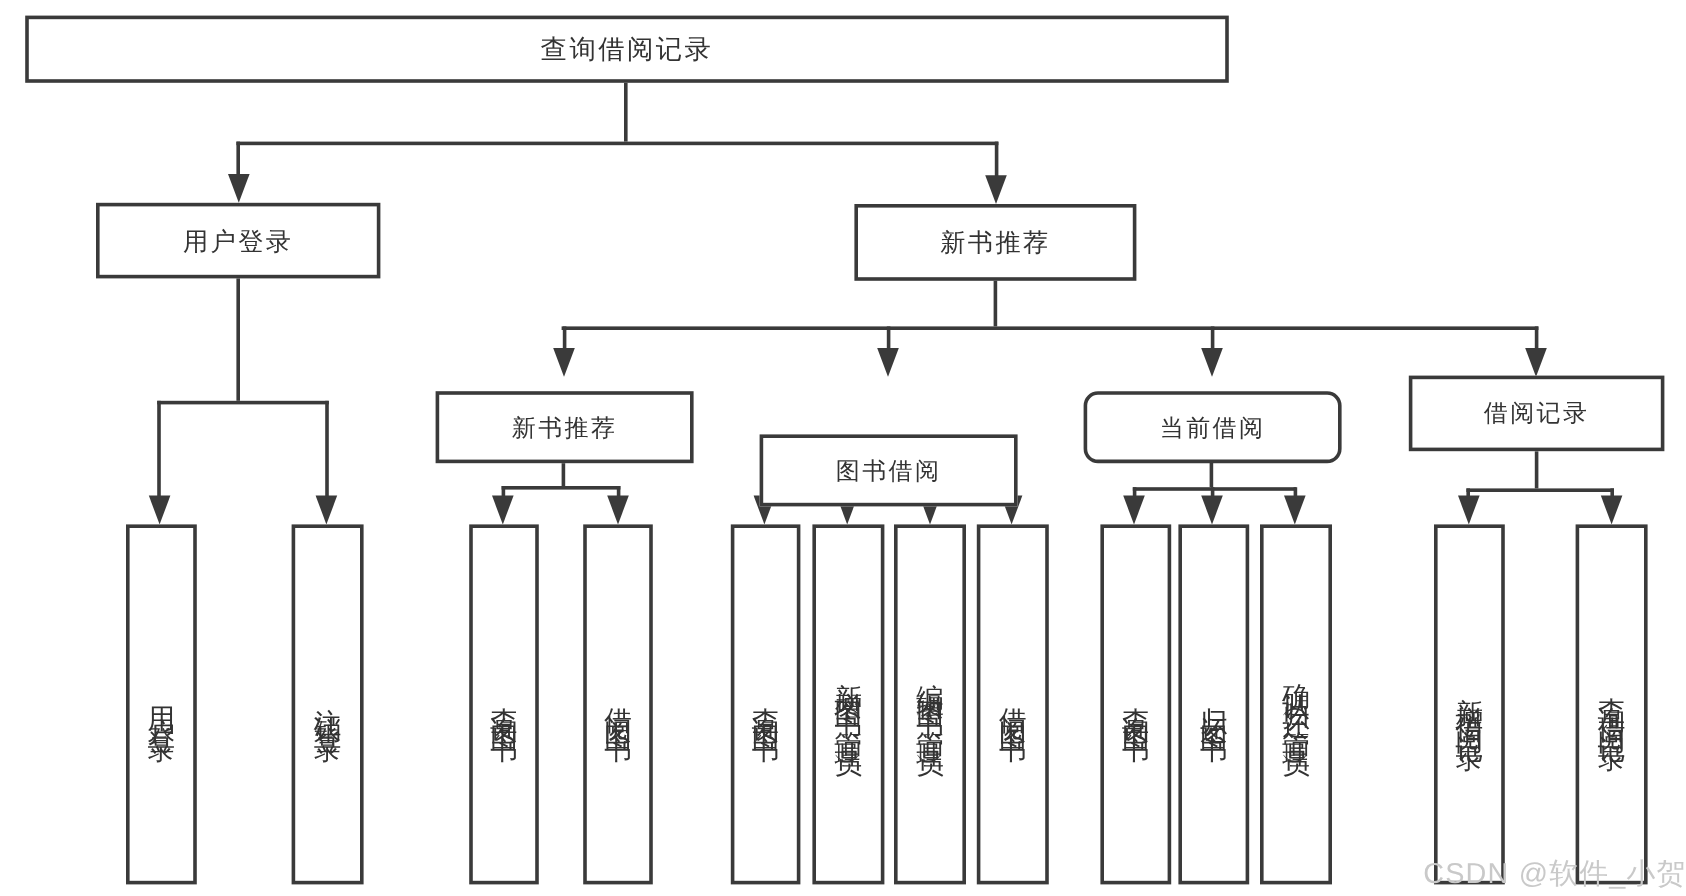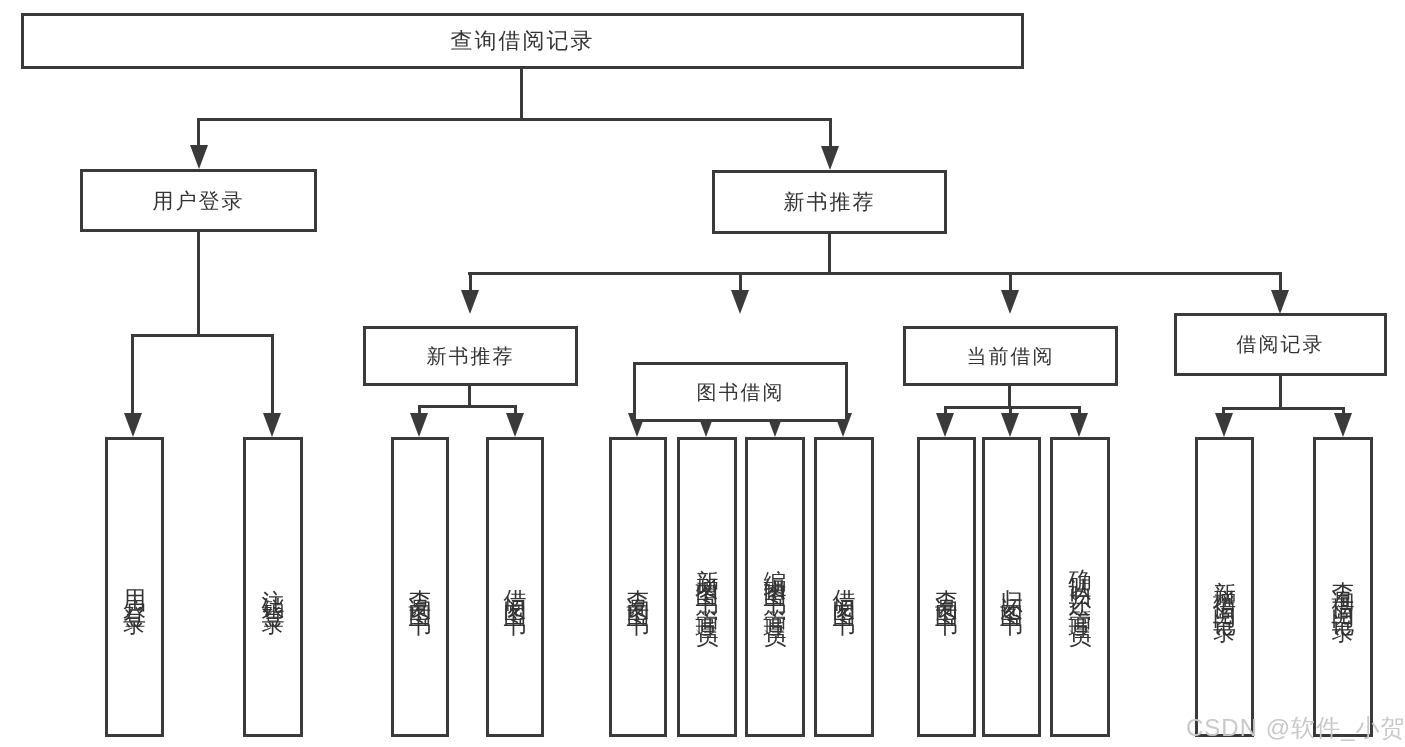--- a/index.html
+++ b/index.html
@@ -154,21 +154,21 @@
   <div class="node l2b">
     <span>新书推荐</span>
   </div>
 
   <div class="node l3" style="left:363px;">
     <span>新书推荐</span>
   </div>
   <div class="node l3" style="left:633px;margin-top:36px;">
     <span>图书借阅</span>
   </div>
-  <div class="node l3" style="left:903px;">
+  <div class="node l3" style="left:903px;border-radius:12px;">
     <span>当前借阅</span>
   </div>
   <div class="node l3" style="left:1174px; top:313px; width:213px; height:63px;">
     <span>借阅记录</span>
   </div>
 
   <div class="leaf" style="left:105px; width:59px;">
     <span class="vtext">用户登录</span>
   </div>
   <div class="leaf" style="left:243px; width:60px;">

